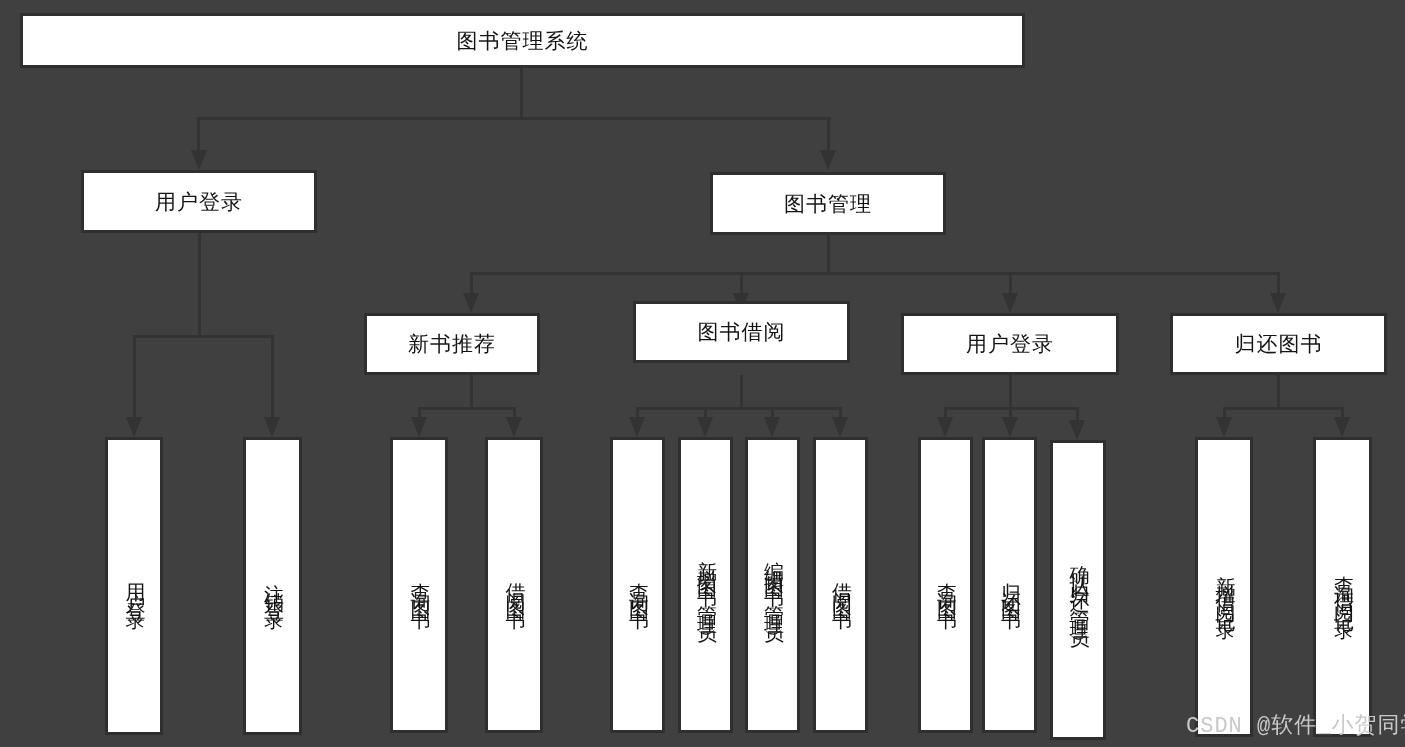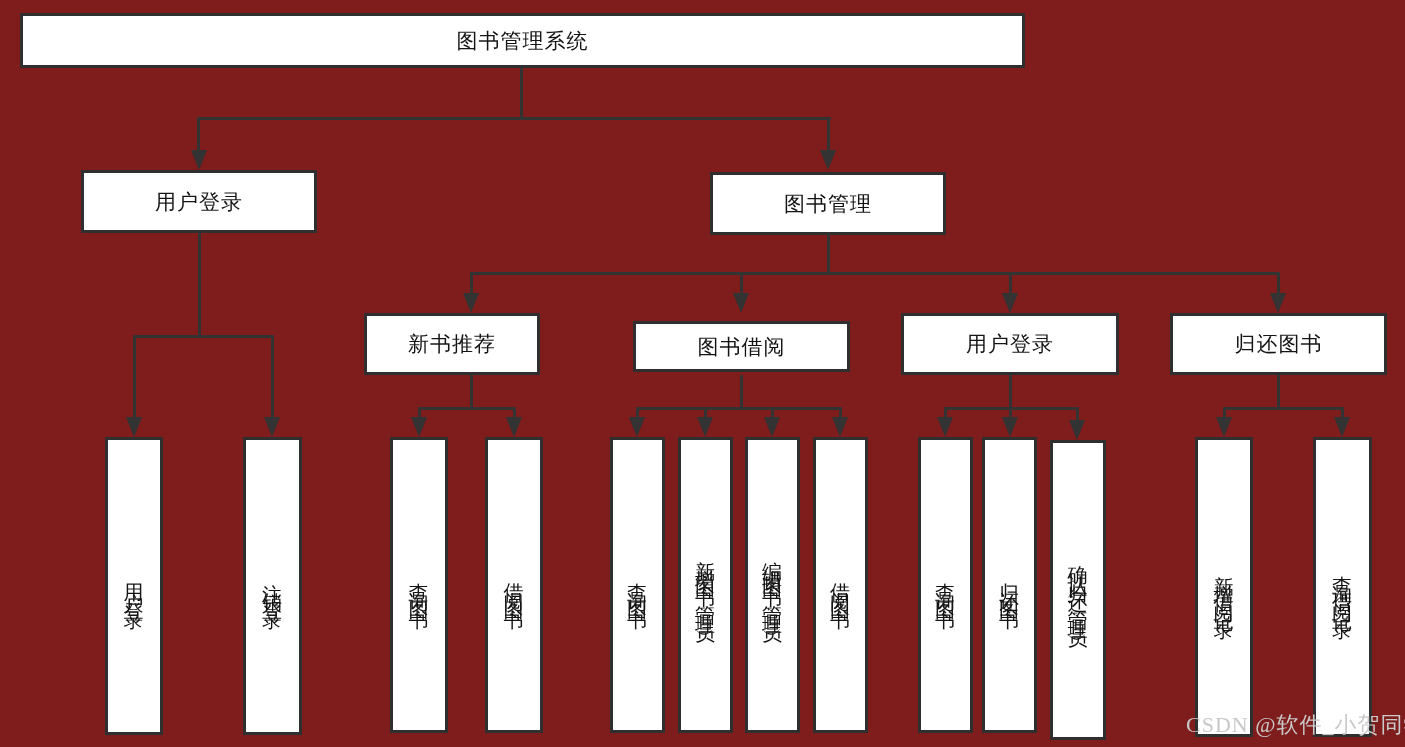--- a/index.html
+++ b/index.html
@@ -4,22 +4,22 @@
 <style>
   :root{
     --line:#333333;
     --border:#2f2f2f;
     --text:#141414;
   }
   html,body{margin:0;padding:0;background:#ffffff;}
   .canvas{
     position:relative;
     width:1405px;height:747px;
-    background:#7f1d1d;
-    font-family:Liberation Serif, serif;
+    background:#404040;
+    font-family:Liberation Mono, monospace;
     overflow:hidden;
   }
   .box{
     position:absolute;
     box-sizing:border-box;
     background:#ffffff;
     border:3px solid var(--border);
     display:flex;align-items:center;justify-content:center;
     color:var(--text);
   }
@@ -90,21 +90,21 @@
   <div class="vl" style="left:740px;top:272px;height:23px"></div>
   <div class="ah" style="left:733px;top:293px"></div>
   <div class="vl" style="left:1009px;top:272px;height:23px"></div>
   <div class="ah" style="left:1002px;top:293px"></div>
   <div class="vl" style="left:1277px;top:272px;height:23px"></div>
   <div class="ah" style="left:1270px;top:293px"></div>
 
   <div class="box h" style="left:364px;top:313px;width:176px;height:62px">
     <span>新书推荐</span>
   </div>
-  <div class="box h" style="left:633px;top:321px;width:217px;height:51px">
+  <div class="box h" style="left:633px;top:301px;width:217px;height:62px">
     <span>图书借阅</span>
   </div>
   <div class="box h" style="left:901px;top:313px;width:218px;height:62px">
     <span>用户登录</span>
   </div>
   <div class="box h" style="left:1170px;top:313px;width:217px;height:62px">
     <span>归还图书</span>
   </div>
 
   <div class="vl" style="left:470px;top:375px;height:34px"></div>

